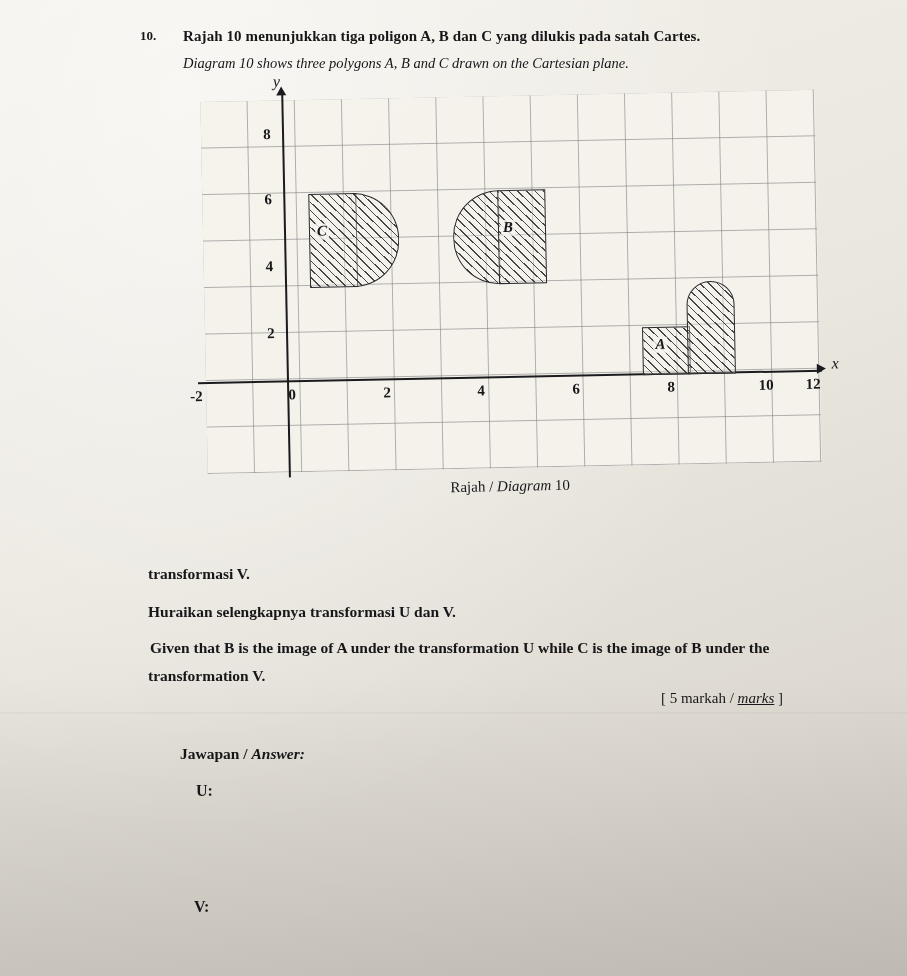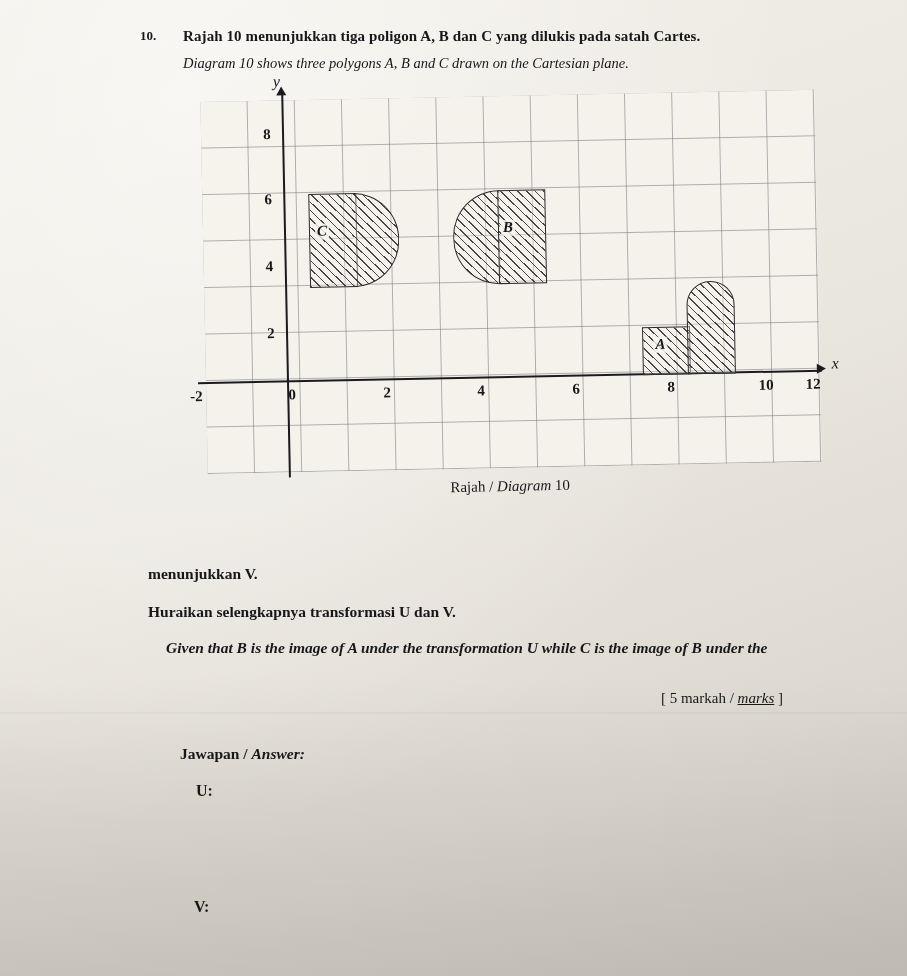--- a/index.html
+++ b/index.html
@@ -180,21 +180,21 @@
   }
   .graph-caption i { font-style: italic; }
 
   
   .para {
     position: absolute;
     font-size: 15.5px;
     line-height: 1.5;
   }
   .para.my { font-weight: bold; }
-  .para.en { font-style: italic; font-weight: bold; margin-left: 16px; }
+  .para.en { font-weight: bold; }
 
   .marks {
     position: absolute;
     right: 124px;
     top: 690px;
     font-size: 15px;
   }
   .marks i { font-style: italic; text-decoration: underline; }
 
   .answer-head {
@@ -276,24 +276,25 @@
     <div class="shape" style="left:500px; top:203px; width:46px; height:91px; border-radius:46px 46px 0 0;"></div>
     <div class="shape-label" style="left:466px; top:258px;">A</div>
 
     <div class="graph-caption">
       <span>Rajah /</span>
       <i>Diagram</i>
       <span>10</span>
     </div>
   </div>
 
-  <div class="para my" style="left:148px; top:562px; width:700px;">menunjukkan V.</div>
+  <div class="para my" style="left:148px; top:562px; width:700px;">transformasi V.</div>
   <div class="para my" style="left:148px; top:600px; width:700px;">Huraikan selengkapnya transformasi U dan V.</div>
 
   <div class="para en" style="left:150px; top:636px; width:720px;">Given that B is the image of A under the transformation U while C is the image of B under the</div>
+  <div class="para en" style="left:148px; top:664px; width:720px;">transformation V.</div>
 
   <div class="marks">
     <span>[ 5 markah /</span>
     <i>marks</i>
     <span>]</span>
   </div>
 
   <div class="answer-head">
     <span>Jawapan /</span>
     <i>Answer:</i>

